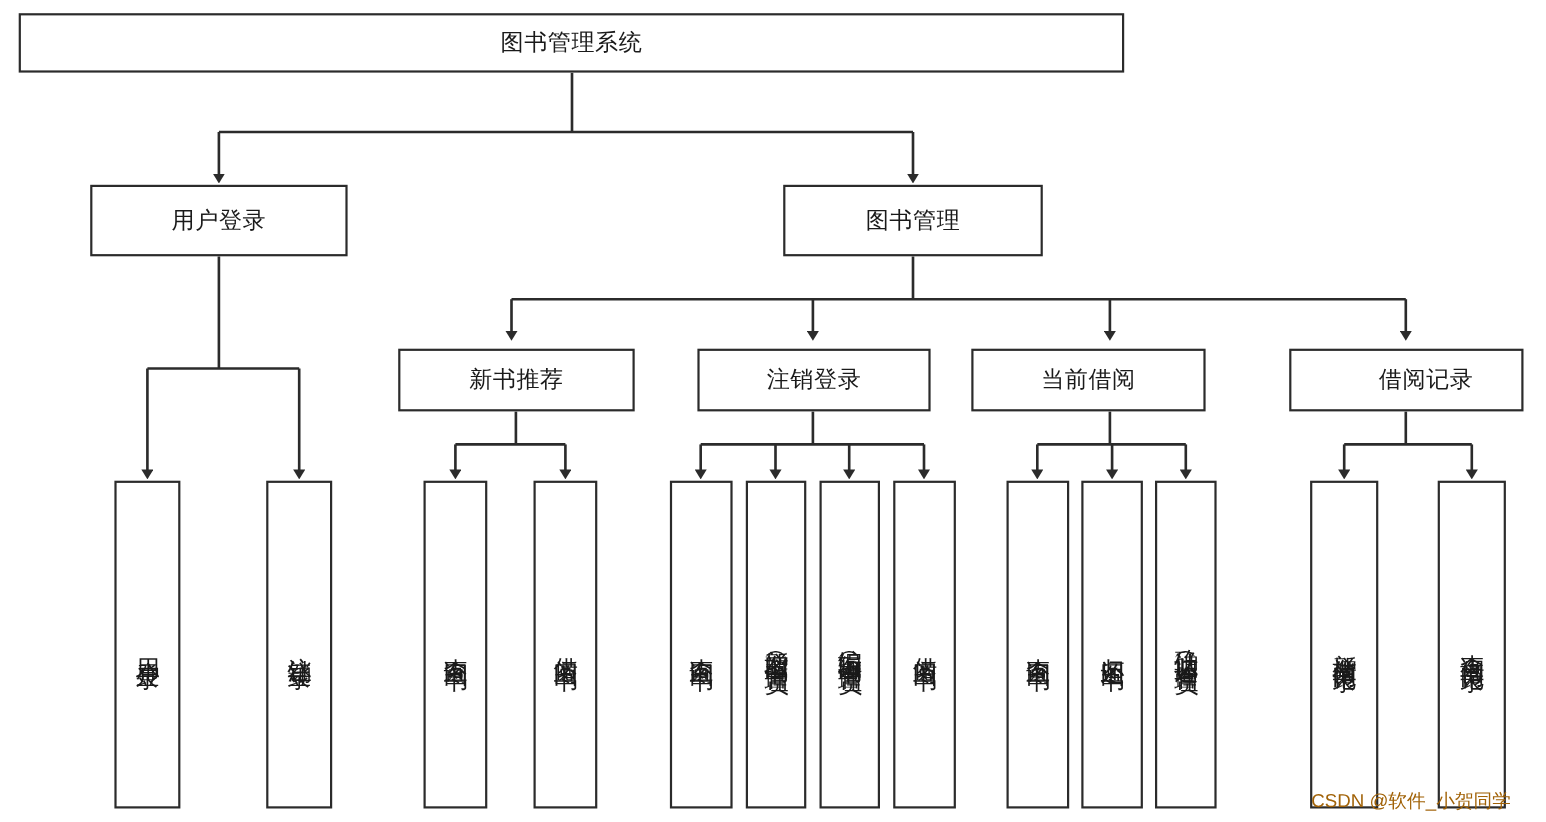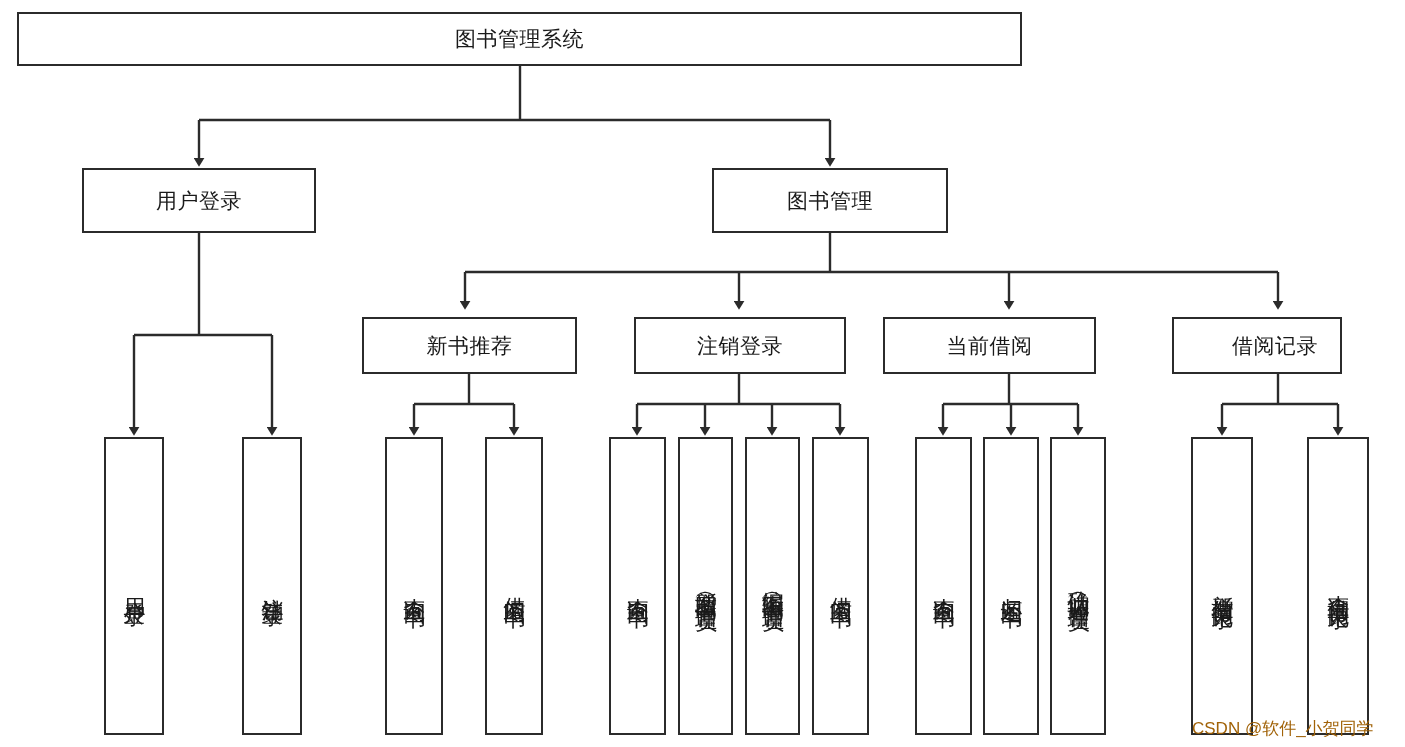--- a/index.html
+++ b/index.html
@@ -115,21 +115,21 @@
   </svg>
 
   <div class="node node-h" style="left:17px; top:12px; width:1005px; height:54px;">图书管理系统</div>
 
   <div class="node node-h" style="left:82px; top:168px; width:234px; height:65px;">用户登录</div>
   <div class="node node-h" style="left:712px; top:168px; width:236px; height:65px;">图书管理</div>
 
   <div class="node node-h" style="left:362px; top:317px; width:215px; height:57px;">新书推荐</div>
   <div class="node node-h" style="left:634px; top:317px; width:212px; height:57px;">注销登录</div>
   <div class="node node-h" style="left:883px; top:317px; width:213px; height:57px;">当前借阅</div>
-  <div class="node node-h" style="left:1172px; top:317px; width:170px; height:57px;padding-left:36px;">借阅记录</div>
+  <div class="node node-h" style="left:1172px; top:317px; width:213px; height:57px;padding-left:36px;">借阅记录</div>
 
   <div class="node node-v" style="left:104px; top:437px; width:60px; height:298px;">用户登录</div>
   <div class="node node-v" style="left:242px; top:437px; width:60px; height:298px;">注销登录</div>
 
   <div class="node node-v" style="left:385px; top:437px; width:58px; height:298px;">查询图书</div>
   <div class="node node-v" style="left:485px; top:437px; width:58px; height:298px;">借阅图书</div>
 
   <div class="node node-v" style="left:609px; top:437px; width:57px; height:298px;">查询图书</div>
   <div class="node node-v" style="left:678px; top:437px; width:55px; height:298px;">新增图书（管理员）</div>
   <div class="node node-v" style="left:745px; top:437px; width:55px; height:298px;">编辑图书（管理员）</div>

